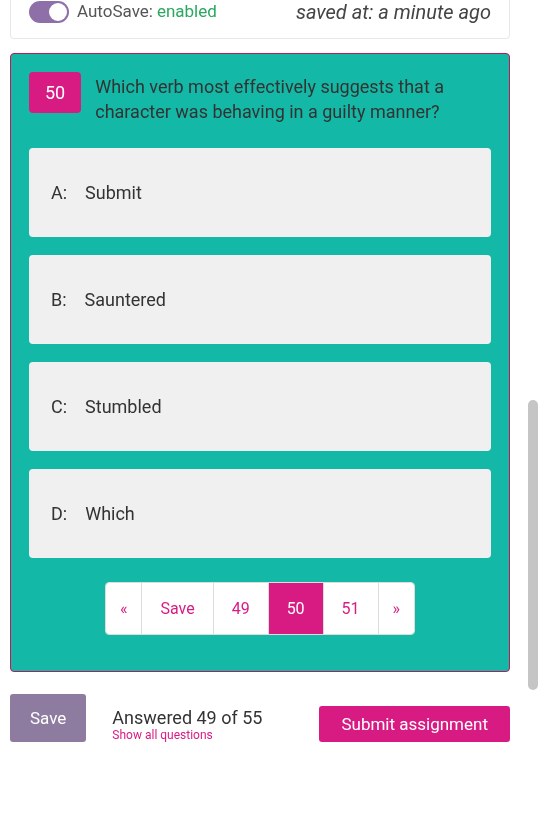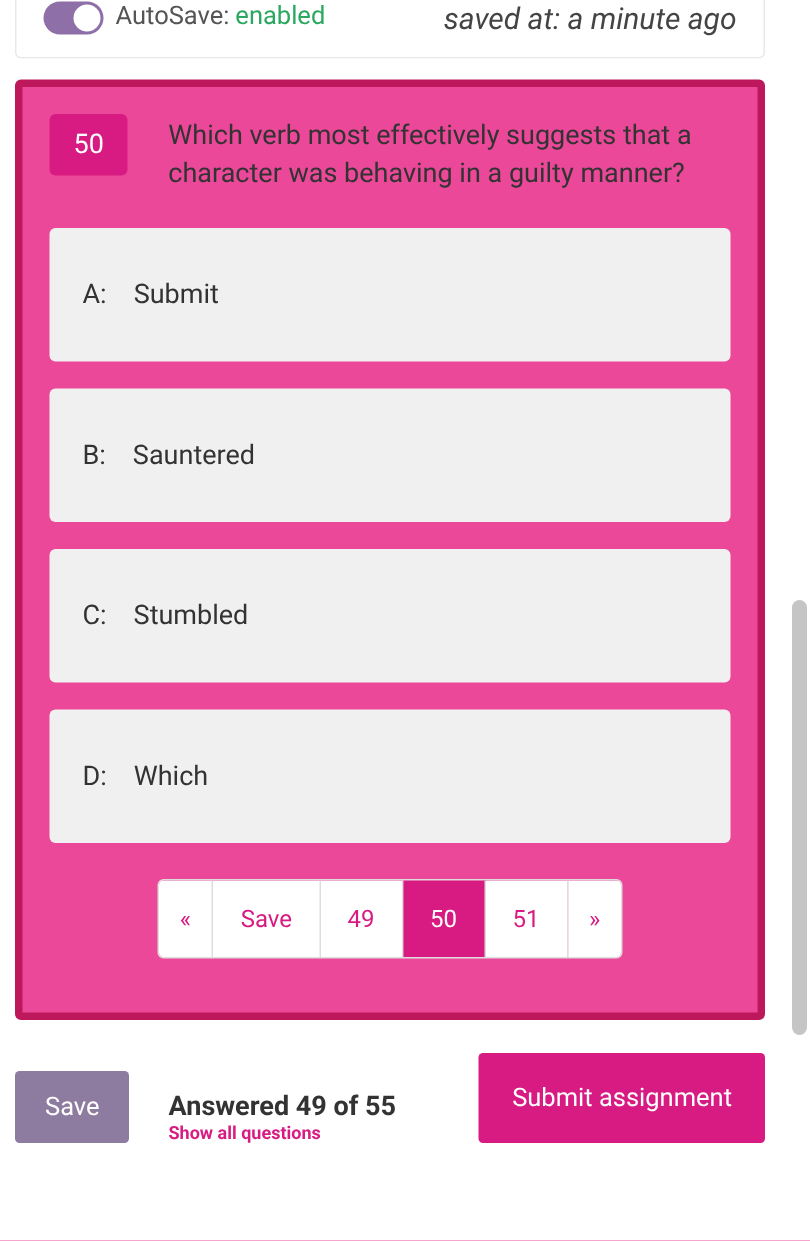--- a/index.html
+++ b/index.html
@@ -58,22 +58,22 @@
     .autosave-status {
       color: #2aa85f;
       font-size: 17px;
     }
     .saved-at {
       font-style: italic;
       color: #444;
       font-size: 20px;
     }
     .question-card {
-      background: #ec4899;
-      border: 5px solid #be185d;
+      background: #14b8a6;
+      border: 1px solid #be185d;
       border-radius: 4px;
       padding: 18px;
       margin-bottom: 10px;
     }
     .question-header {
       display: flex;
       align-items: flex-start;
       gap: 14px;
       margin-bottom: 24px;
     }
@@ -83,21 +83,20 @@
       font-size: 18px;
       padding: 10px 16px;
       border-radius: 4px;
       flex-shrink: 0;
     }
     .question-text {
       color: #333;
       font-size: 18px;
       line-height: 1.4;
       padding-top: 2px;
-      margin-left: 13px;
     }
     .answer-option {
       background: #f0f0f0;
       border-radius: 4px;
       padding: 34px 22px;
       margin-bottom: 18px;
       display: flex;
       gap: 18px;
       font-size: 18px;
       color: #333;
@@ -148,36 +147,35 @@
       color: #fff;
       border: none;
       padding: 14px 20px;
       font-size: 17px;
       border-radius: 3px;
       cursor: pointer;
       font-family: inherit;
     }
     .footer-text {
       flex: 1;
-      font-weight: bold;
     }
     .answered-count {
       color: #333;
       font-size: 18px;
     }
     .show-all {
       color: #d81b82;
       font-size: 12px;
       cursor: pointer;
     }
     .submit-btn {
       background: #d81b82;
       color: #fff;
       border: none;
-      padding: 20px 22px;
+      padding: 8px 22px;
       font-size: 17px;
       border-radius: 3px;
       cursor: pointer;
       font-family: inherit;
     }
     .scrollbar-track {
       position: absolute;
       right: 2px;
       top: 0;
       width: 10px;

